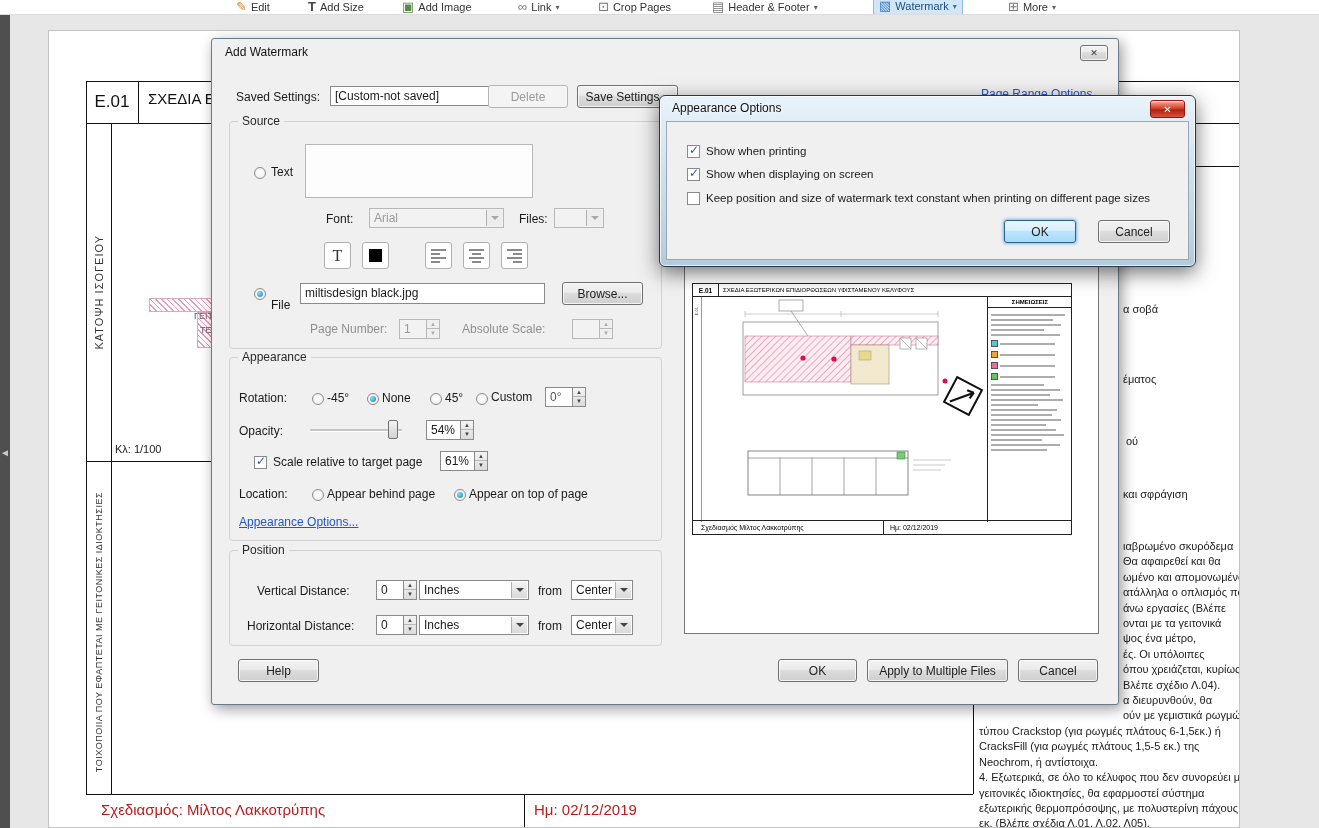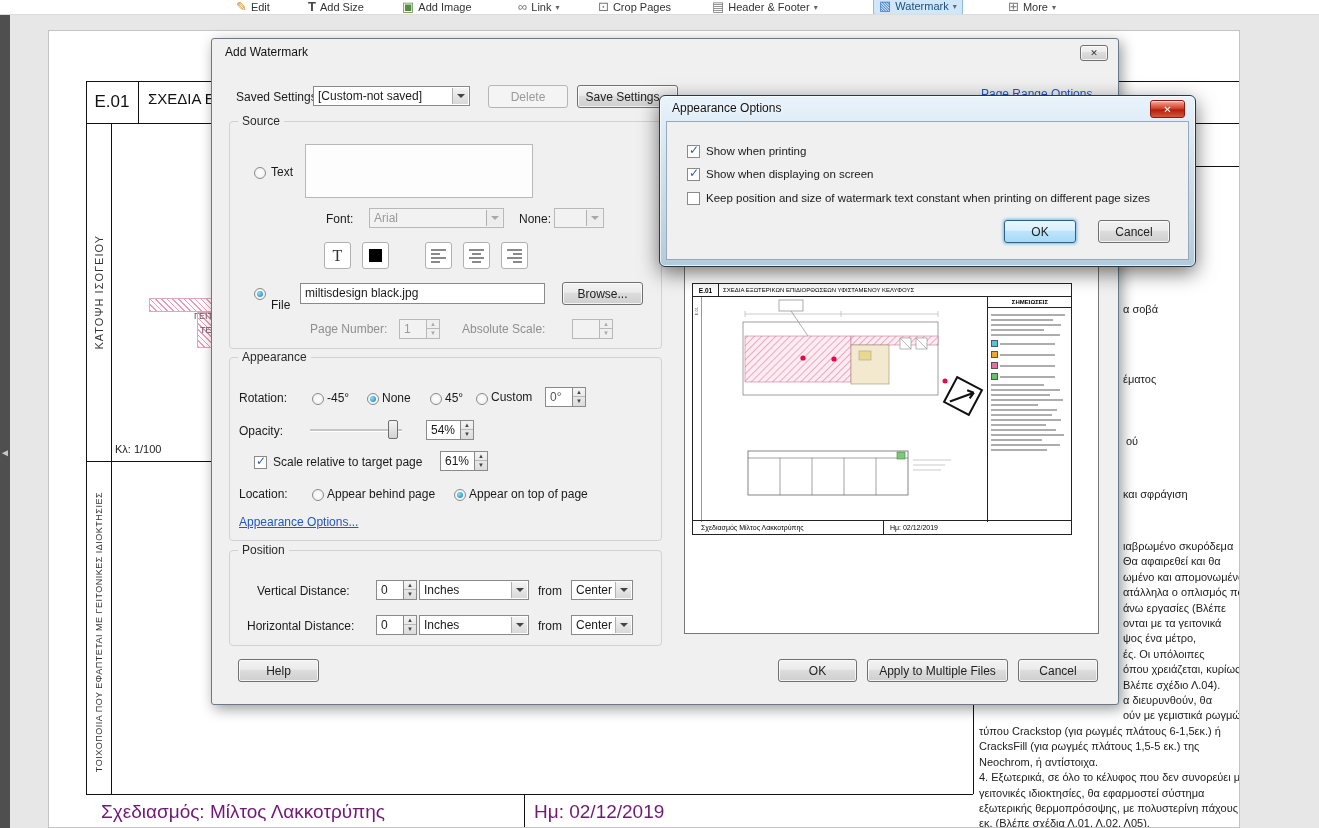--- a/index.html
+++ b/index.html
@@ -29,21 +29,21 @@
   .hline { height:1px; } .vline { width:1px; }
   .cellE01 { position:absolute; left:37px; top:50px; width:52px; height:42px; display:flex;
              align-items:center; justify-content:center; font-size:17px; color:#111; }
   .sheet-title { position:absolute; left:99px; top:59px; font-size:15px; color:#111; white-space:nowrap; }
   .vert-label { position:absolute; display:flex; align-items:center; justify-content:center; }
   .vert-label span { writing-mode:vertical-rl; transform:rotate(180deg); color:#333; white-space:nowrap; }
   .scale-label { position:absolute; left:66px; top:412px; font-size:11px; color:#222; }
   .plan-lab { position:absolute; font-size:9px; color:#555; }
   .hatch { position:absolute; background:repeating-linear-gradient(45deg, rgba(226,88,140,.6) 0 1px, transparent 1px 4px);
            border:1px solid #e0a6bd; }
-  .doc-footer-text { position:absolute; top:770px; font-size:19px; color:#701a75; white-space:nowrap; }
+  .doc-footer-text { position:absolute; top:770px; font-size:15px; color:#b91c1c; white-space:nowrap; }
   .side-frag { position:absolute; font-size:11px; color:#222; white-space:nowrap; }
   .frag-sq { position:absolute; width:7px; height:7px; border:1px solid #3a9a3a; background:#bce4ba; }
   #doc-notes { position:absolute; left:930px; top:508px; width:262px; font-size:11px; color:#222; }
   .nline { line-height:15.4px; white-space:nowrap; }
   .nline.frag { padding-left:144px; }
 
   
   .wdlg-label { position:absolute; font-size:12px; color:#1a1a1a; white-space:nowrap; }
   .wdlg-label.dis { color:#8f8f8f; }
   .btn { position:absolute; display:flex; align-items:center; justify-content:center; font-size:12px; color:#222;
@@ -240,39 +240,39 @@
         <div class="nline">εξωτερικής θερμοπρόσοψης, με πολυστερίνη πάχους 8</div>
         <div class="nline">εκ. (Βλέπε σχέδια Λ.01, Λ.02, Λ05).</div>
       </div>
   </div>
 
   <div class="wmdlg">
     <div class="wm-title">Add Watermark</div>
     <div class="btn wm-close">✕</div>
 
     <span class="wdlg-label" style="left:24px;top:51px">Saved Settings:</span>
-    <div class="combo" style="left:101px;top:47px;width:157px;height:20px">
+    <div class="combo" style="left:118px;top:47px;width:180px;height:20px">
       <span>[Custom-not saved]</span>
       <span class="ca"></span>
     </div>
     <div class="btn disabled" style="left:276px;top:46px;width:80px;height:23px">Delete</div>
     <div class="btn" style="left:365px;top:46px;width:101px;height:23px">Save Settings...</div>
     <a class="link" style="left:769px;top:48px">Page Range Options...</a>
 
     <div class="gb" style="left:17px;top:82px;width:433px;height:228px">
       <span class="gbl">Source</span>
       <span class="radio" style="left:24px;top:45px"></span>
       <span class="wdlg-label" style="left:41px;top:43px">Text</span>
       <div class="field" style="left:75px;top:22px;width:228px;height:54px;background:#fdfdfd;border-color:#b8b8b8"></div>
       <span class="wdlg-label" style="left:96px;top:90px">Font:</span>
       <div class="combo dis" style="left:139px;top:86px;width:135px;height:20px">
         <span>Arial</span>
         <span class="ca"></span>
       </div>
-      <span class="wdlg-label" style="left:289px;top:90px">None:</span>
+      <span class="wdlg-label" style="left:289px;top:90px">Files:</span>
       <div class="combo dis" style="left:324px;top:86px;width:50px;height:20px">
         <span></span>
         <span class="ca"></span>
       </div>
       <div class="btn" style="left:94px;top:120px;width:27px;height:27px;border-color:#b0b0b0;background:#fff">
           <span class="serifT">T</span>
         </div>
       <div class="btn" style="left:132px;top:120px;width:27px;height:27px;border-color:#b0b0b0;background:#fff">
           <span class="colorbtn-inner"></span>
         </div>

